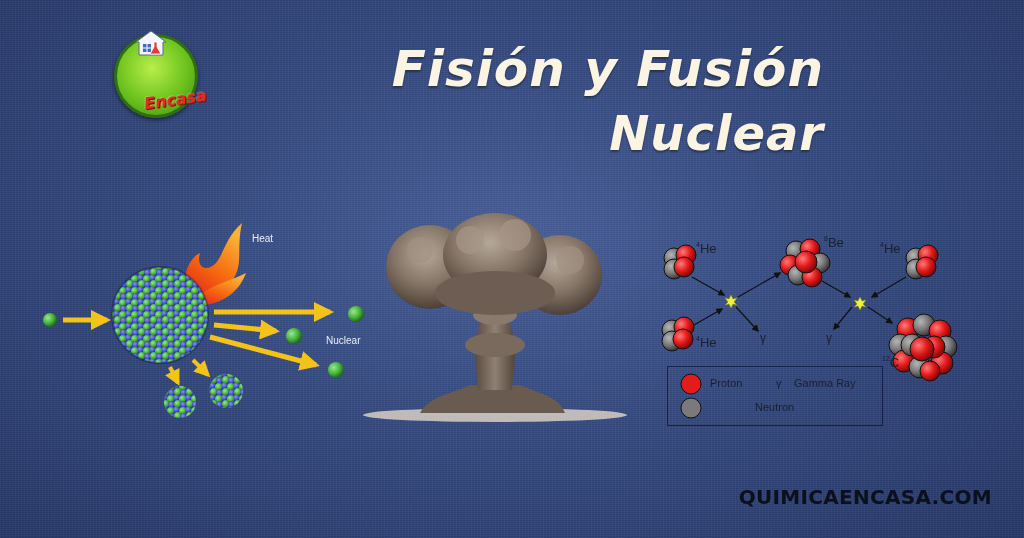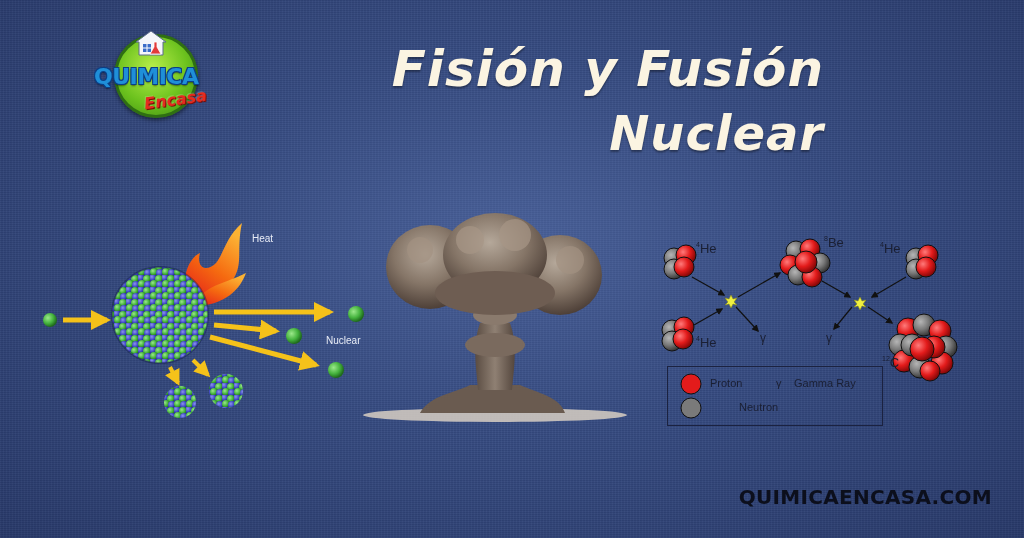--- a/index.html
+++ b/index.html
@@ -71,21 +71,20 @@
 
 <div class="abs logo">
   <div class="logo-circle"></div>
   <svg class="logo-house" viewBox="0 0 34 26">
     <polygon points="2,12 17,1 32,12 29,12 29,25 5,25 5,12" fill="#f4f6fa" stroke="#5a6a8a" stroke-width="1"></polygon>
     <rect x="9" y="14" width="8" height="8" fill="#3a6cc8"></rect>
     <line x1="13" y1="14" x2="13" y2="22" stroke="#fff" stroke-width="1"></line>
     <line x1="9" y1="18" x2="17" y2="18" stroke="#fff" stroke-width="1"></line>
     <path d="M20,12 l3,0 l0,5 l4,7 l-11,0 l4,-7z" fill="#e23a3a" stroke="#fff" stroke-width="0.8"></path>
   </svg>
-  <div class="logo-q">QUIMICA</div>
   <div class="logo-e">Encasa</div>
 </div>
 
 <h1 class="abs title">
   <span class="l1">Fisión y Fusión</span>
   <span class="l2">Nuclear</span>
 </h1>
 
 <div class="abs fission">
   <svg width="350" height="215" viewBox="0 0 350 215">
@@ -262,19 +261,19 @@
   <div class="fus-lbl" style="left:232px; top:130px;"><sup>12</sup><span>C</span></div>
   <div class="fus-lbl" style="left:110px; top:106px; font-size:12px;">γ</div>
   <div class="fus-lbl" style="left:176px; top:106px; font-size:12px;">γ</div>
 
   <div class="legend">
     <svg class="abs" style="left:10px; top:4px;" width="26" height="52" viewBox="0 0 26 52">
       <circle cx="13" cy="13" r="10" fill="#e31b1b" stroke="#111" stroke-width="1"></circle>
       <circle cx="13" cy="37" r="10" fill="#7a7a7a" stroke="#111" stroke-width="1"></circle>
     </svg>
     <div class="txt" style="left:42px; top:10px;">Proton</div>
-    <div class="txt" style="left:42px; top:34px;padding-left:29px;">Neutron</div>
+    <div class="txt" style="left:58px; top:34px;padding-left:29px;">Neutron</div>
     <div class="txt" style="left:108px; top:10px;">γ</div>
     <div class="txt" style="left:126px; top:10px;">Gamma Ray</div>
   </div>
 </div>
 
 <div class="abs site">QUIMICAENCASA.COM</div>
 
 </body></html>

